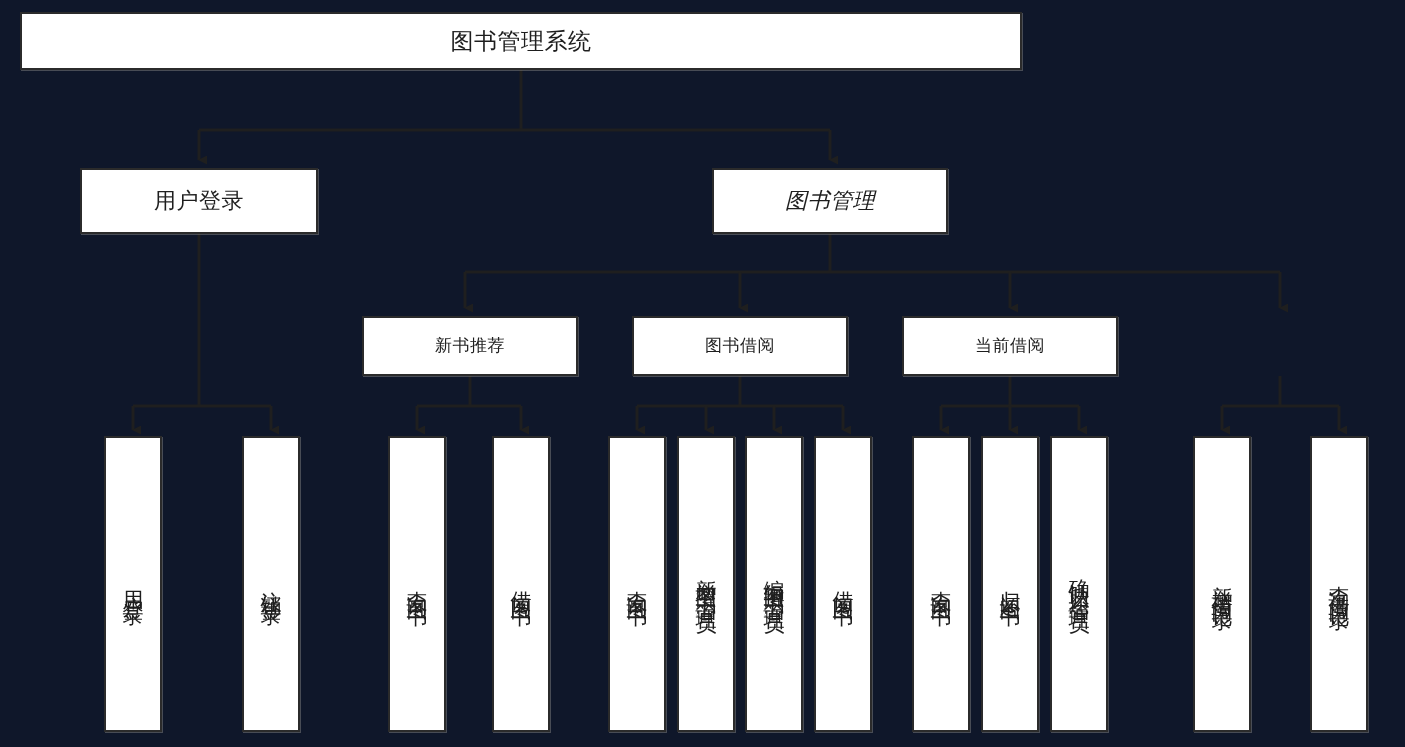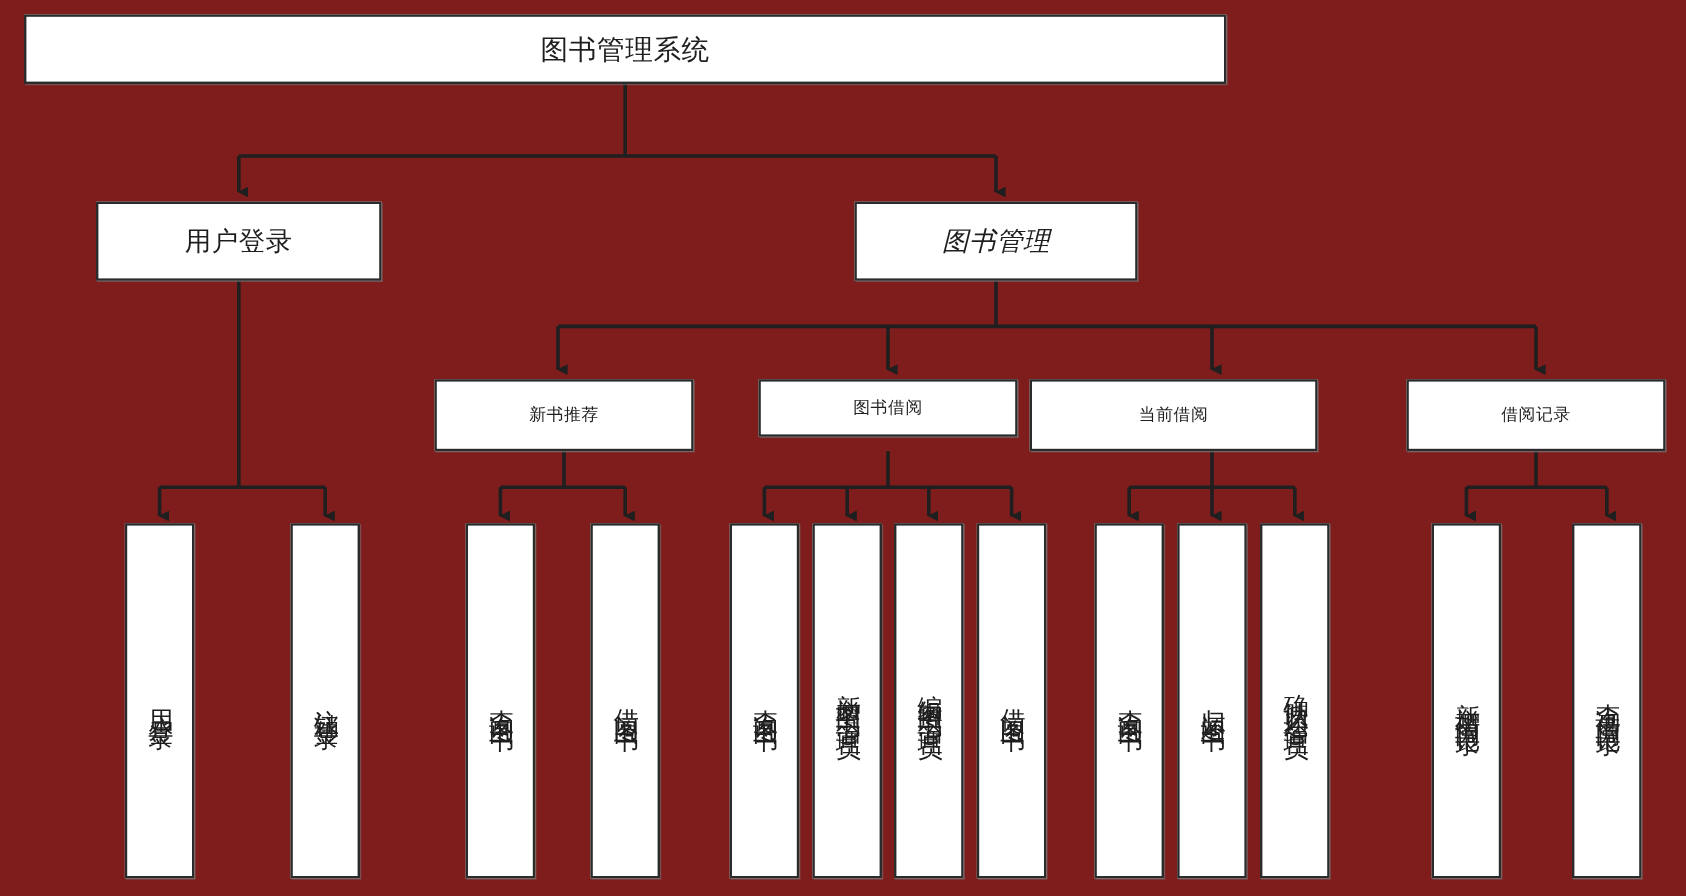--- a/index.html
+++ b/index.html
@@ -9,21 +9,21 @@
     background: #ffffff;
   }
   body {
     font-family: "Liberation Sans", "DejaVu Sans", sans-serif;
     color: #1a1a1a;
   }
   #diagram {
     position: relative;
     width: 1405px;
     height: 747px;
-    background: #7f1d1d;
+    background: #0f172a;
     overflow: hidden;
   }
   #edges {
     position: absolute;
     left: 0;
     top: 0;
     width: 1405px;
     height: 747px;
     pointer-events: none;
   }
@@ -40,21 +40,21 @@
   }
   .node .label {
     display: block;
     text-align: center;
     line-height: 1.22;
     letter-spacing: 0.5px;
     color: #1e1e1e;
   }
   .node.root .label { font-size: 23px; }
   .node.level2 .label { font-size: 22px; }
-  .node.level3 .label { font-size: 14px; }
+  .node.level3 .label { font-size: 17px; }
 
   
   .node.leaf {
     align-items: center;
     justify-content: center;
     padding: 6px 2px;
   }
   .node.leaf .label {
     writing-mode: vertical-rl;
     text-orientation: upright;
@@ -138,28 +138,25 @@
   <div class="node level2" style="left:80px; top:168px; width:238px; height:66px;">
     <span class="label">用户登录</span>
   </div>
   <div class="node level2" style="left:712px; top:168px; width:236px; height:66px;font-style:italic;">
     <span class="label">图书管理</span>
   </div>
 
   <div class="node level3" style="left:362px; top:316px; width:216px; height:60px;">
     <span class="label">新书推荐</span>
   </div>
-  <div class="node level3" style="left:632px; top:316px; width:216px; height:48px;">
+  <div class="node level3" style="left:632px; top:316px; width:216px; height:60px;">
     <span class="label">图书借阅</span>
   </div>
-  <div class="node level3" style="left:858px; top:316px; width:240px; height:60px;">
+  <div class="node level3" style="left:902px; top:316px; width:216px; height:60px;">
     <span class="label">当前借阅</span>
-  </div>
-  <div class="node level3" style="left:1172px; top:316px; width:216px; height:60px;">
-    <span class="label">借阅记录</span>
   </div>
 
   <div class="node leaf" style="left:104px; top:436px; width:58px; height:296px;">
     <span class="label">用户登录</span>
   </div>
   <div class="node leaf" style="left:242px; top:436px; width:58px; height:296px;">
     <span class="label">注销登录</span>
   </div>
 
   <div class="node leaf" style="left:388px; top:436px; width:58px; height:296px;">

